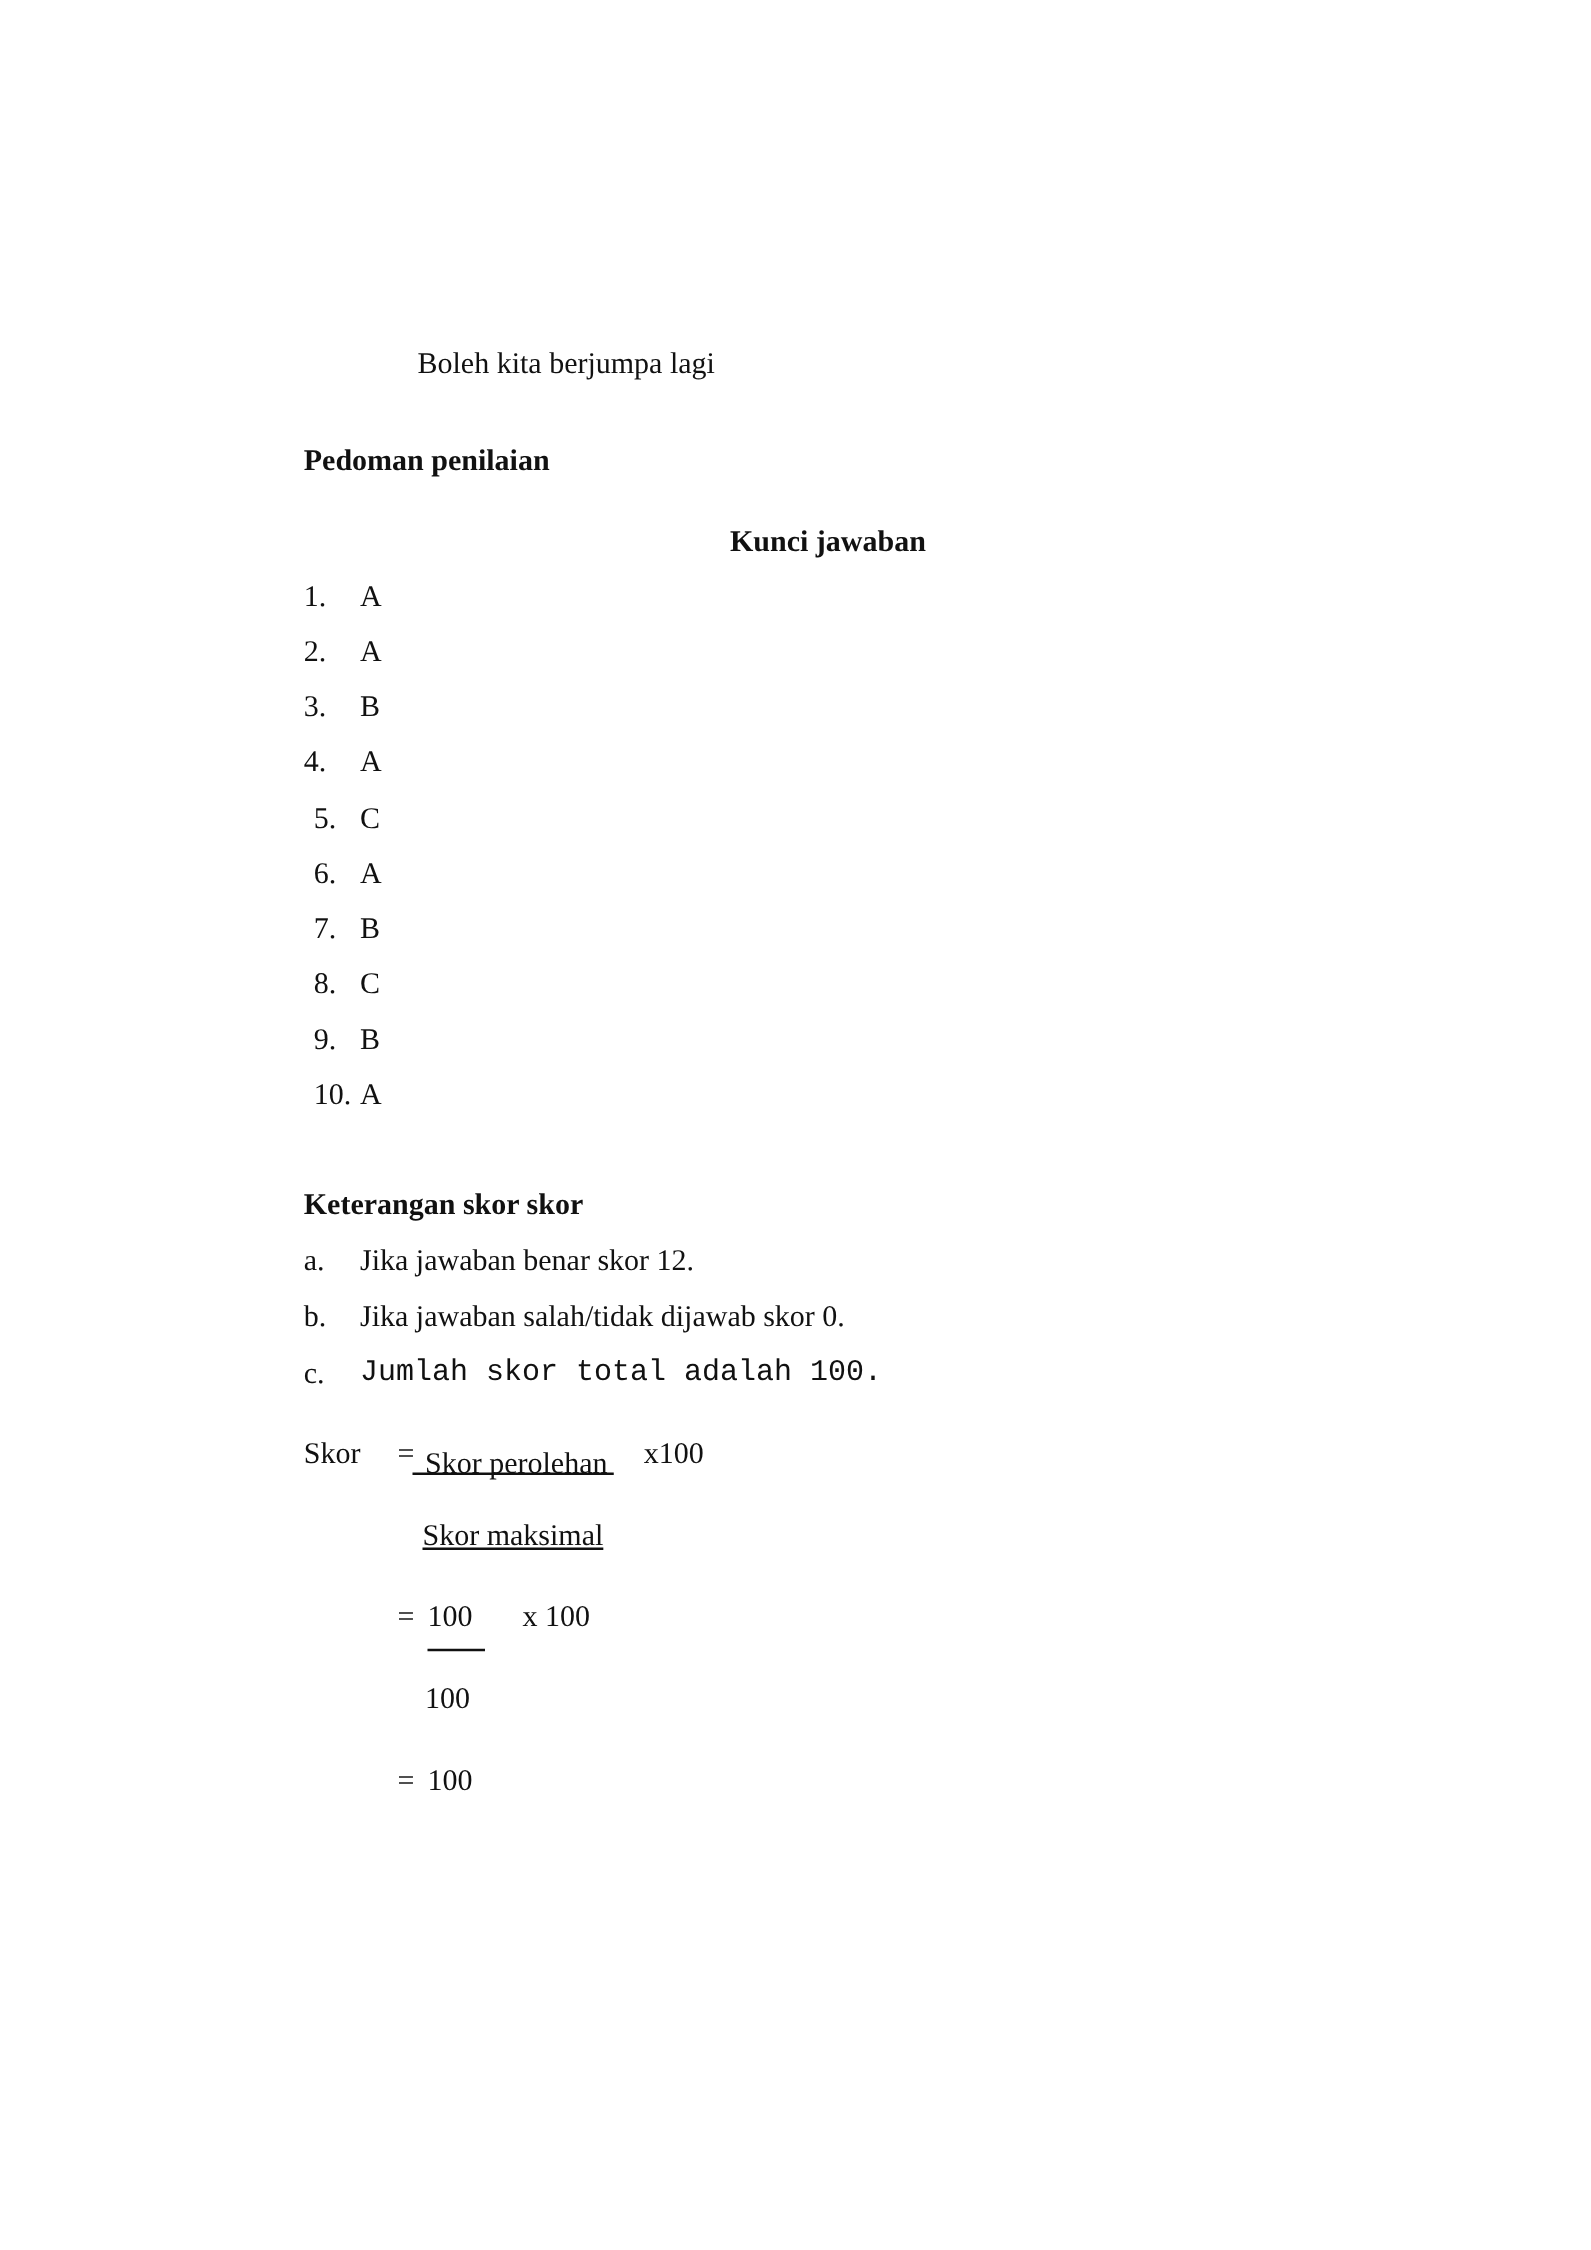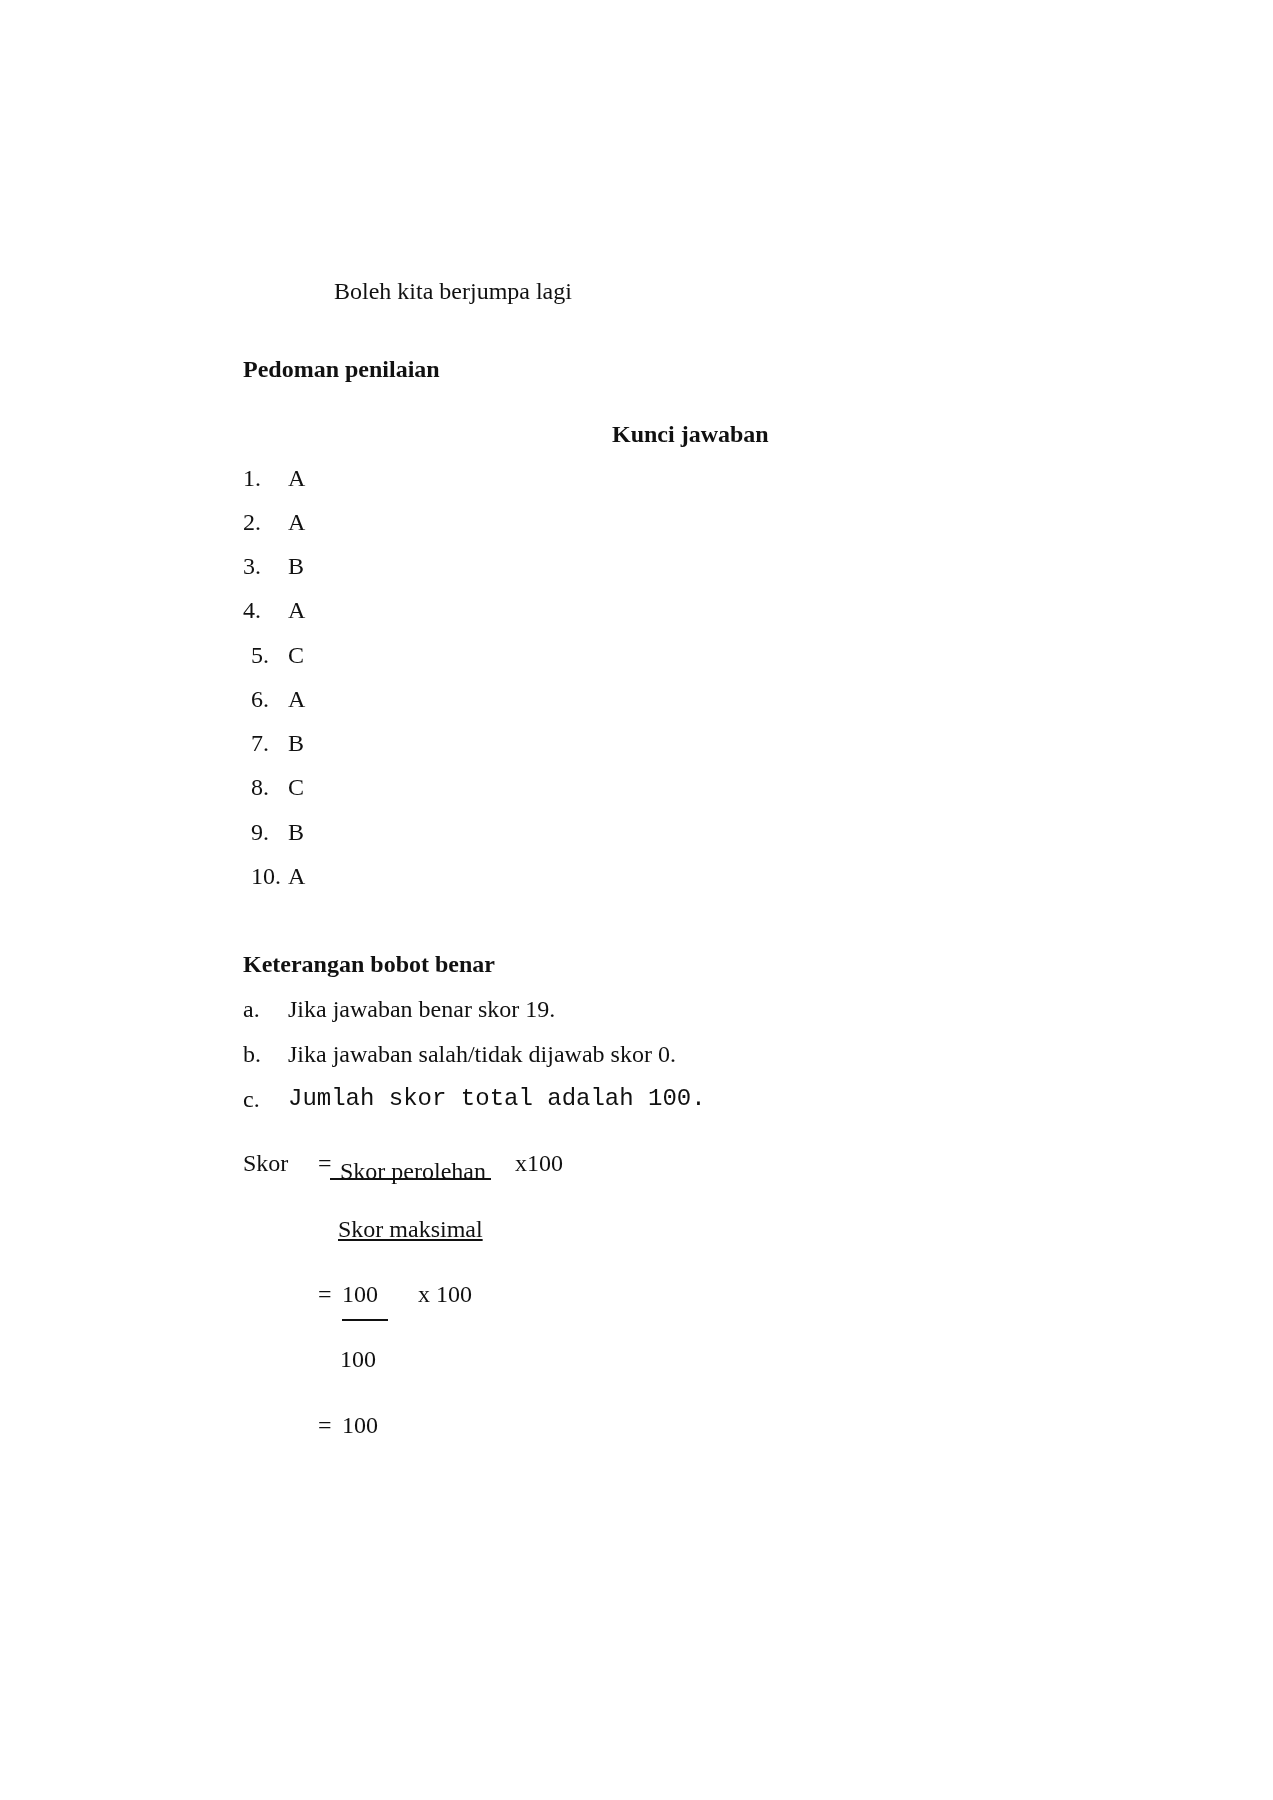--- a/index.html
+++ b/index.html
@@ -32,21 +32,21 @@
 </head>
 <body>
 
 <div>
 
   <div class="t" style="left:334px; top:246px;margin-top:33px;">Boleh kita berjumpa lagi</div>
 
   <div class="t b" style="left:243px; top:357px;">Pedoman penilaian</div>
 
   <div>
-    <div class="t b" style="left:584px; top:422px;margin-left:28px;">Kunci jawaban</div>
+    <div class="t b" style="left:584px; top:422px;">Kunci jawaban</div>
 
     <div>
       <div>
         <span class="t" style="left:243px; top:466px;">1.</span>
         <span class="t" style="left:288px; top:466px;">A</span>
       </div>
       <div>
         <span class="t" style="left:243px; top:510px;">2.</span>
         <span class="t" style="left:288px; top:510px;">A</span>
       </div>
@@ -79,25 +79,25 @@
         <span class="t" style="left:288px; top:820px;">B</span>
       </div>
       <div>
         <span class="t" style="left:251px; top:864px;">10.</span>
         <span class="t" style="left:288px; top:864px;">A</span>
       </div>
     </div>
   </div>
 
   <div>
-    <div class="t b" style="left:243px; top:952px;">Keterangan bobot benar</div>
+    <div class="t b" style="left:243px; top:952px;">Keterangan skor skor</div>
 
     <div>
       <span class="t" style="left:243px; top:997px;">a.</span>
-      <span class="t" style="left:288px; top:997px;">Jika jawaban benar skor 19.</span>
+      <span class="t" style="left:288px; top:997px;">Jika jawaban benar skor 12.</span>
     </div>
     <div>
       <span class="t" style="left:243px; top:1042px;">b.</span>
       <span class="t" style="left:288px; top:1042px;">Jika jawaban salah/tidak dijawab skor 0.</span>
     </div>
     <div>
       <span class="t" style="left:243px; top:1087px;">c.</span>
       <span class="t" style="left:288px; top:1087px;font-family:Liberation Mono, monospace;">Jumlah skor total adalah 100.</span>
     </div>
   </div>

